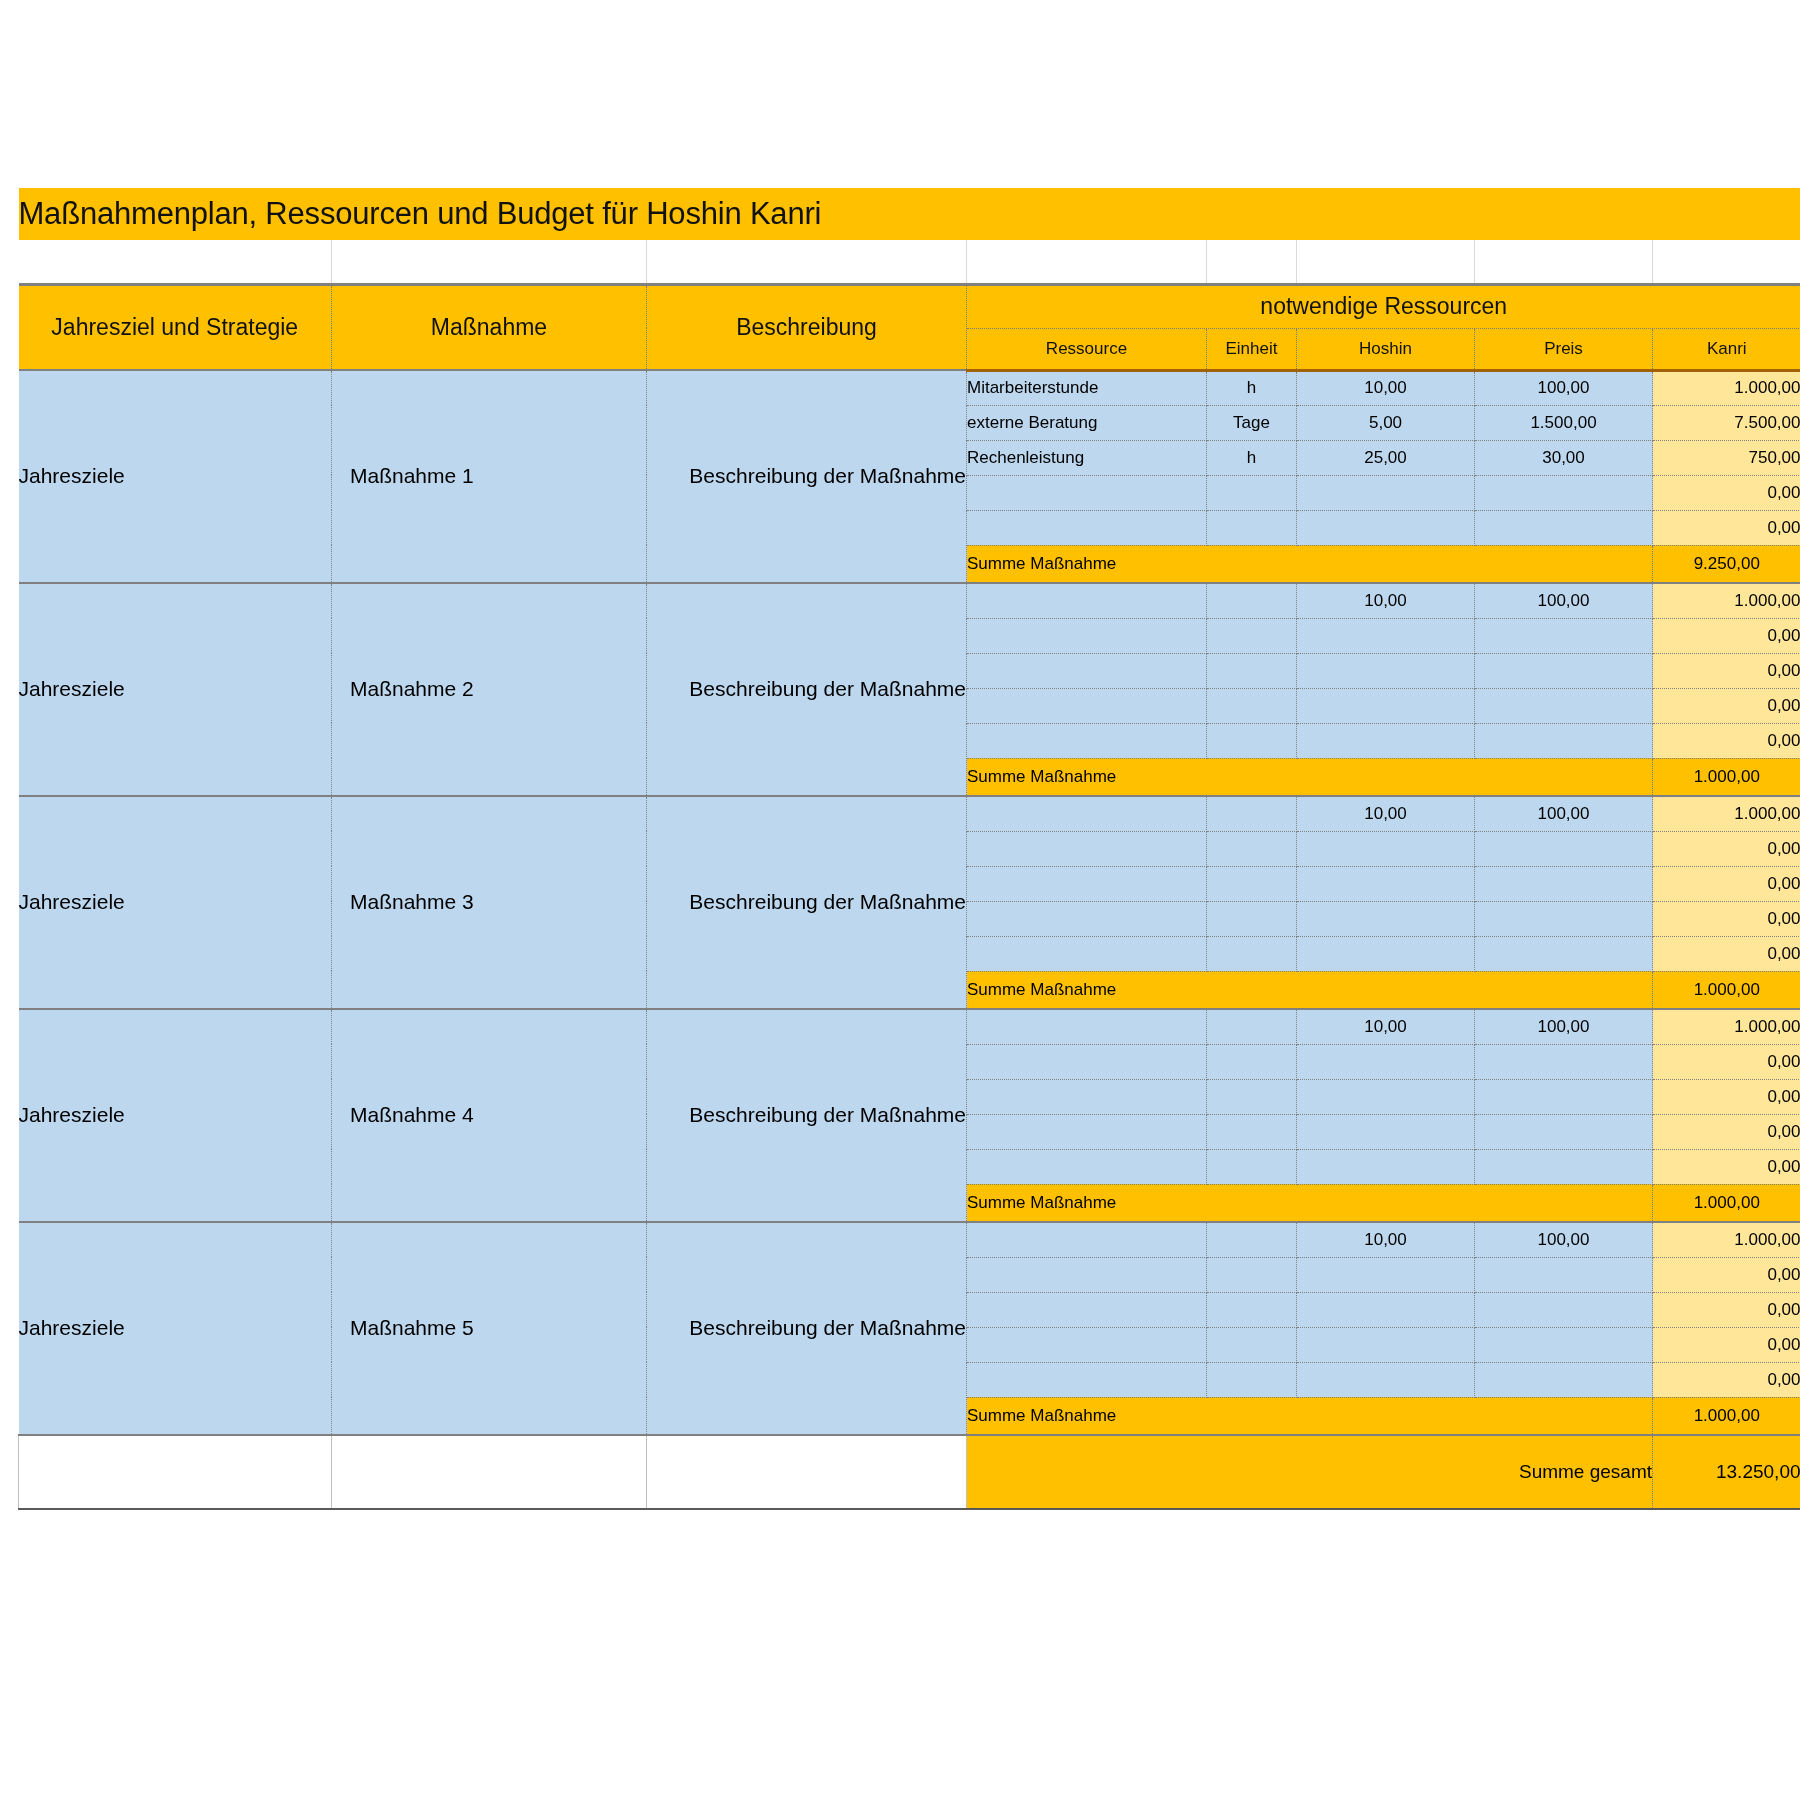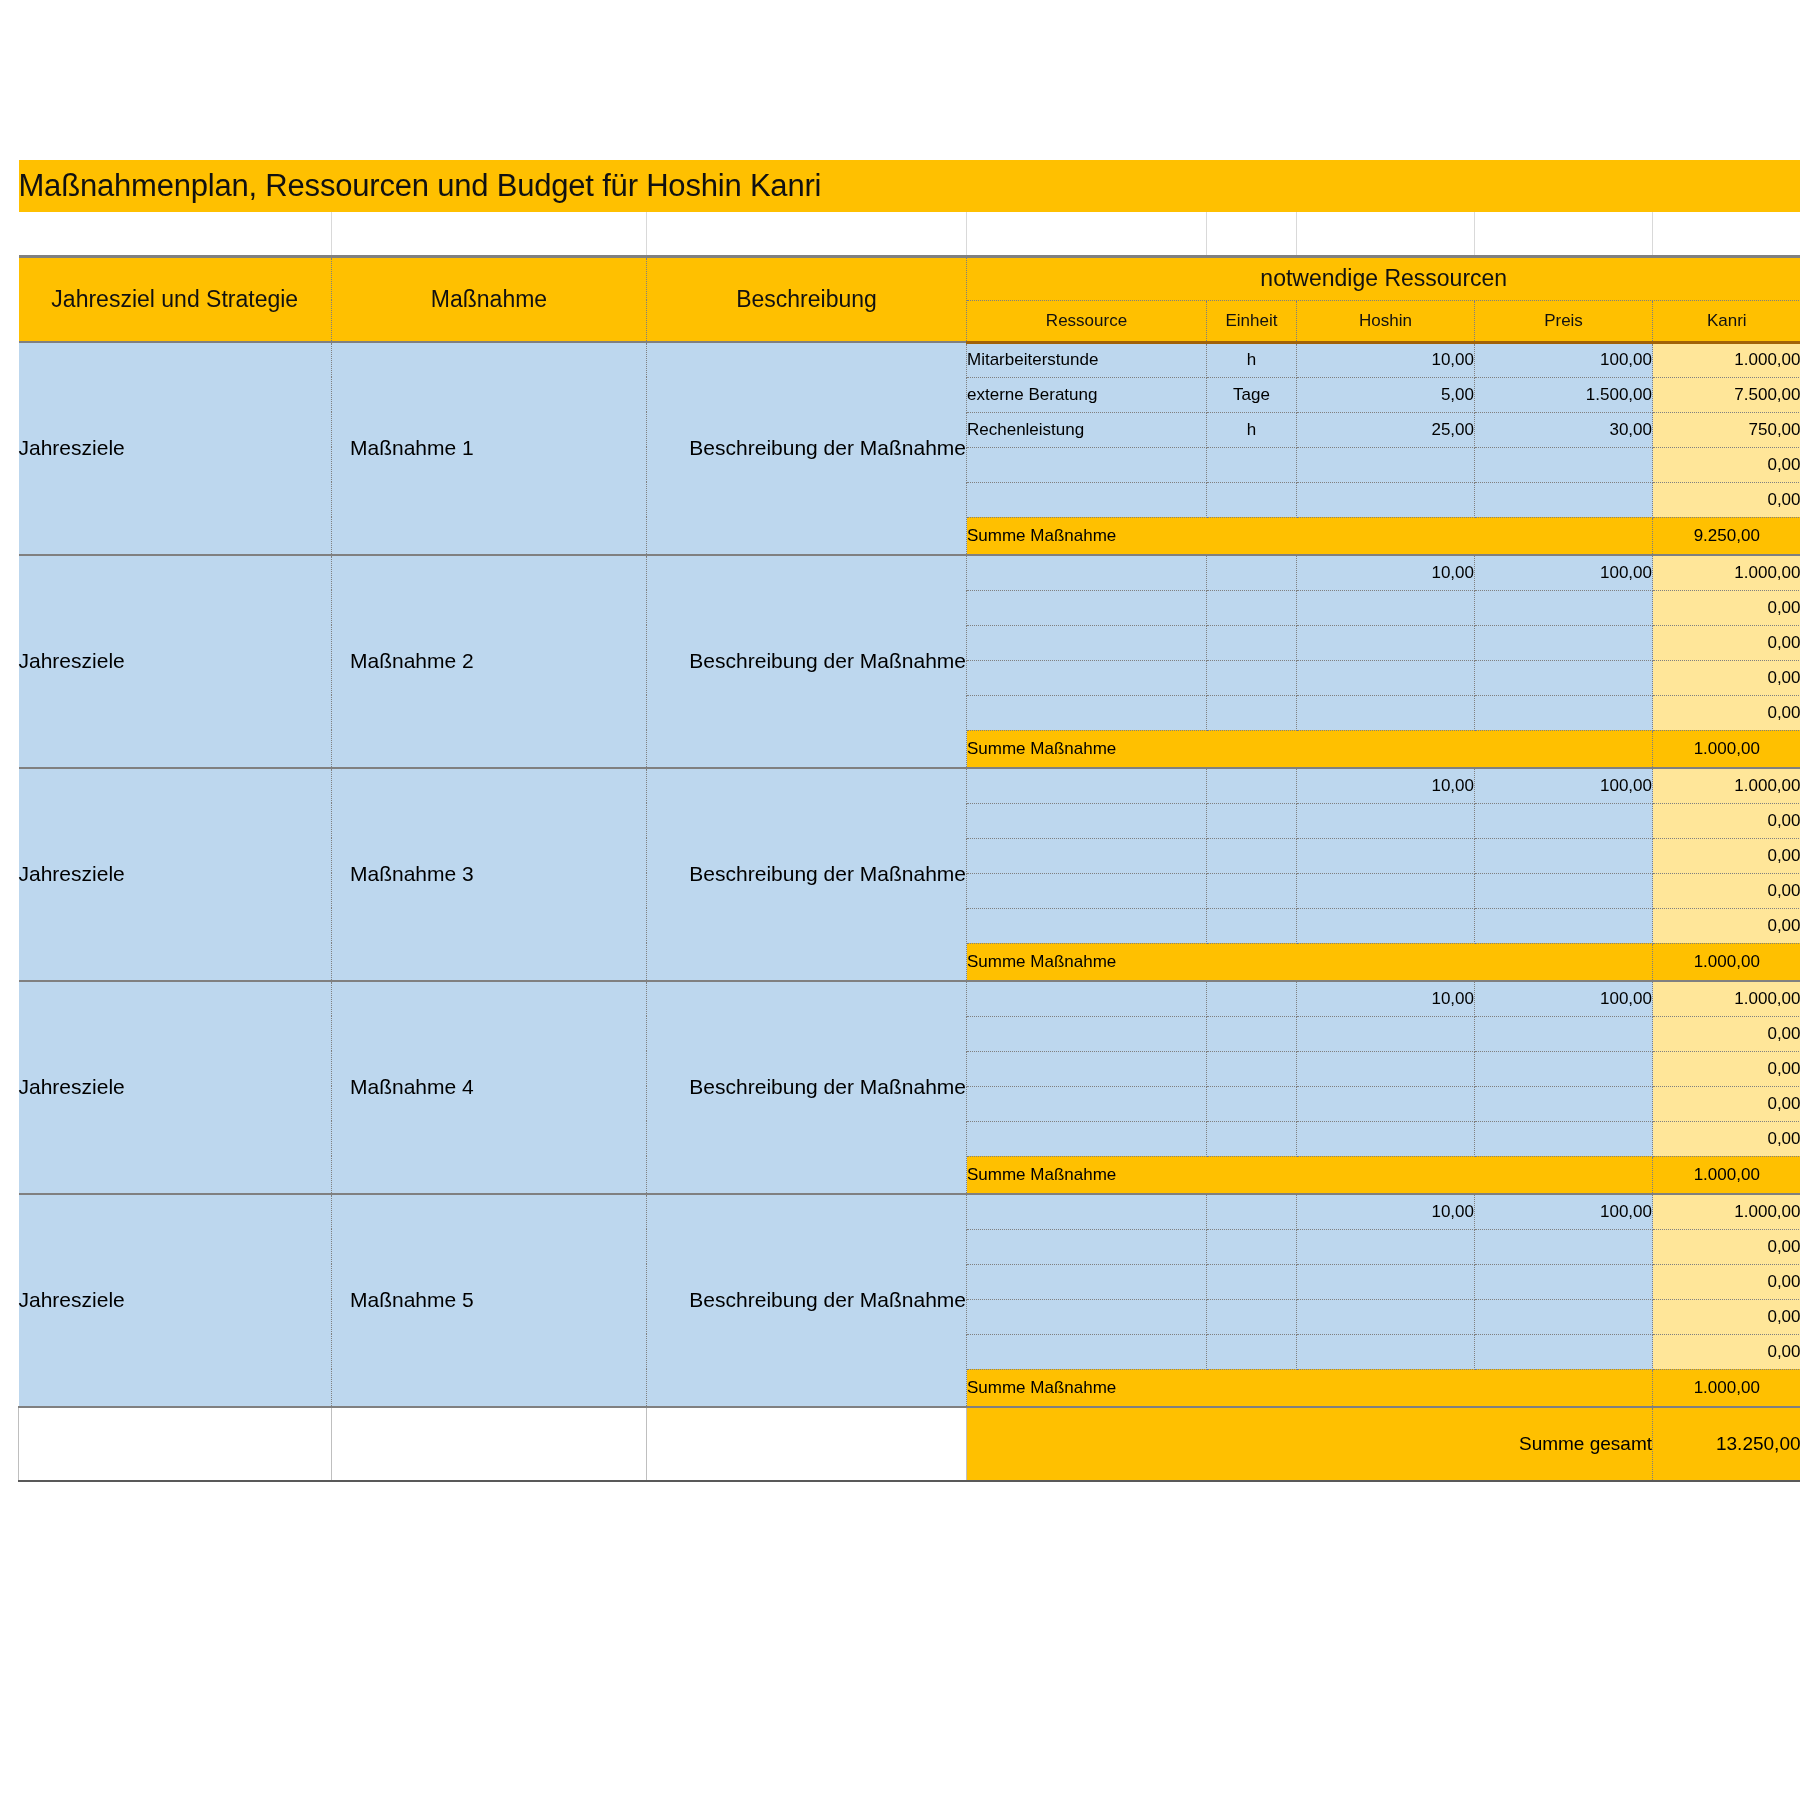--- a/index.html
+++ b/index.html
@@ -13,21 +13,21 @@
   }
   body {
     font-family: "Liberation Sans", sans-serif;
     color: #000000;
     -webkit-font-smoothing: antialiased;
   }
 
   .sheet {
     position: absolute;
     left: 18px;
-    top: 160px;
+    top: 188px;
     width: 1782px;
   }
 
   table.grid {
     border-collapse: collapse;
     table-layout: fixed;
     width: 1782px;
   }
   table.grid td, table.grid th {
     padding: 0;
@@ -99,21 +99,21 @@
   .unit-cell {
     height: 35px;
     font-size: 17px;
     text-align: center;
     border-bottom: 1px dotted #808080;
     border-right: 1px dotted #808080;
   }
   .num-cell {
     height: 35px;
     font-size: 17px;
-    text-align: right;
+    text-align: center;
     padding-right: 14px;
     border-bottom: 1px dotted #808080;
     border-right: 1px dotted #808080;
   }
   .sum-cell {
     height: 35px;
     font-size: 17px;
     text-align: right;
     padding-right: 14px;
     border-bottom: 1px dotted #808080;

